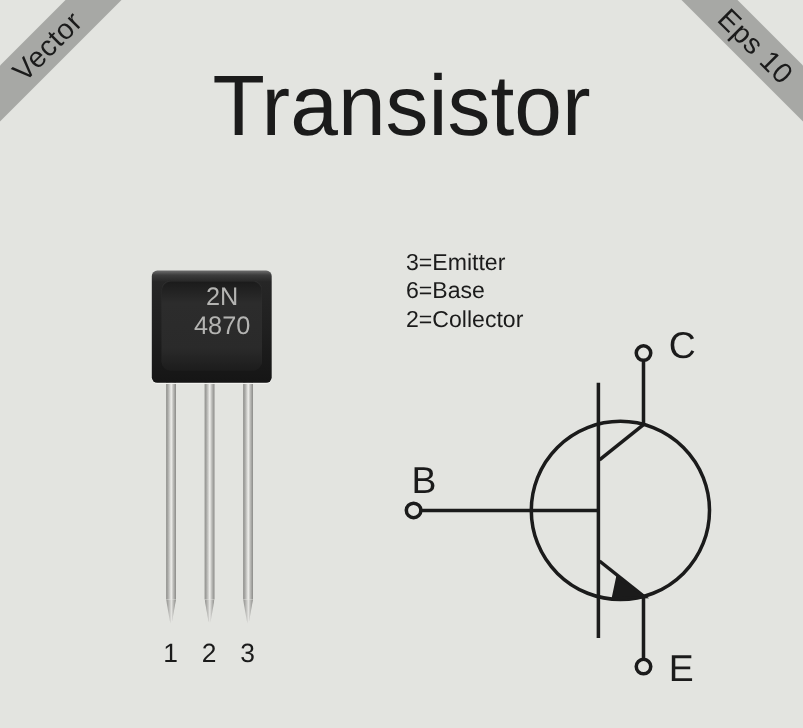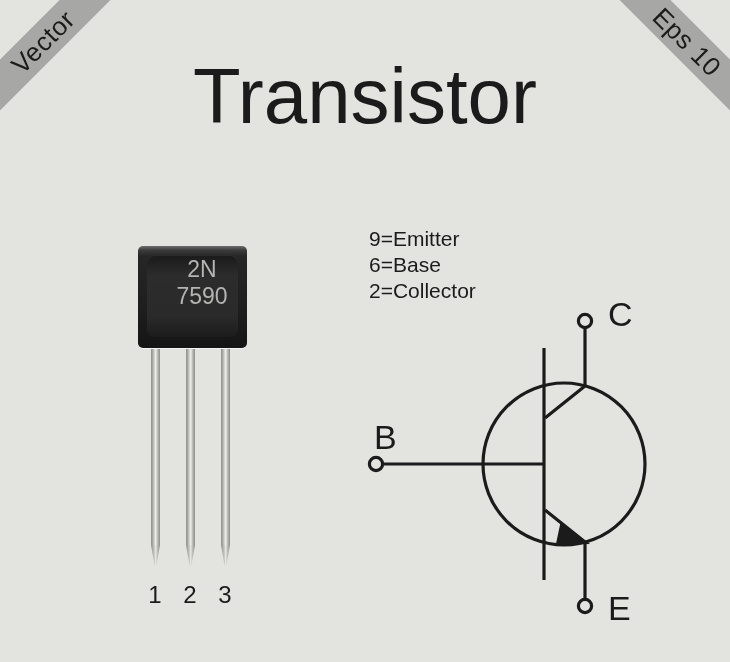--- a/index.html
+++ b/index.html
@@ -192,30 +192,30 @@
   </div>
   <div id="leg-3" class="leg">
     <div class="leg-tip"></div>
   </div>
 
   <div id="package">
     <div id="package-outer"></div>
     <div id="package-inner"></div>
     <div id="package-text">
       <div>2N</div>
-      <div>7590</div>
+      <div>4870</div>
     </div>
   </div>
 
   <div id="leg-label-1" class="leg-label">1</div>
   <div id="leg-label-2" class="leg-label">2</div>
   <div id="leg-label-3" class="leg-label">3</div>
 
   <div id="legend">
-    <div>9=Emitter</div>
+    <div>3=Emitter</div>
     <div>6=Base</div>
     <div>2=Collector</div>
   </div>
 
   <svg id="schematic" viewBox="0 0 300 345" width="300" height="345">
     <g fill="none" stroke="#1b1b1b" stroke-width="3.2" stroke-linecap="butt">
 
       <circle cx="209" cy="179" r="81"></circle>
 
       <line x1="189" y1="63" x2="189" y2="295"></line>

